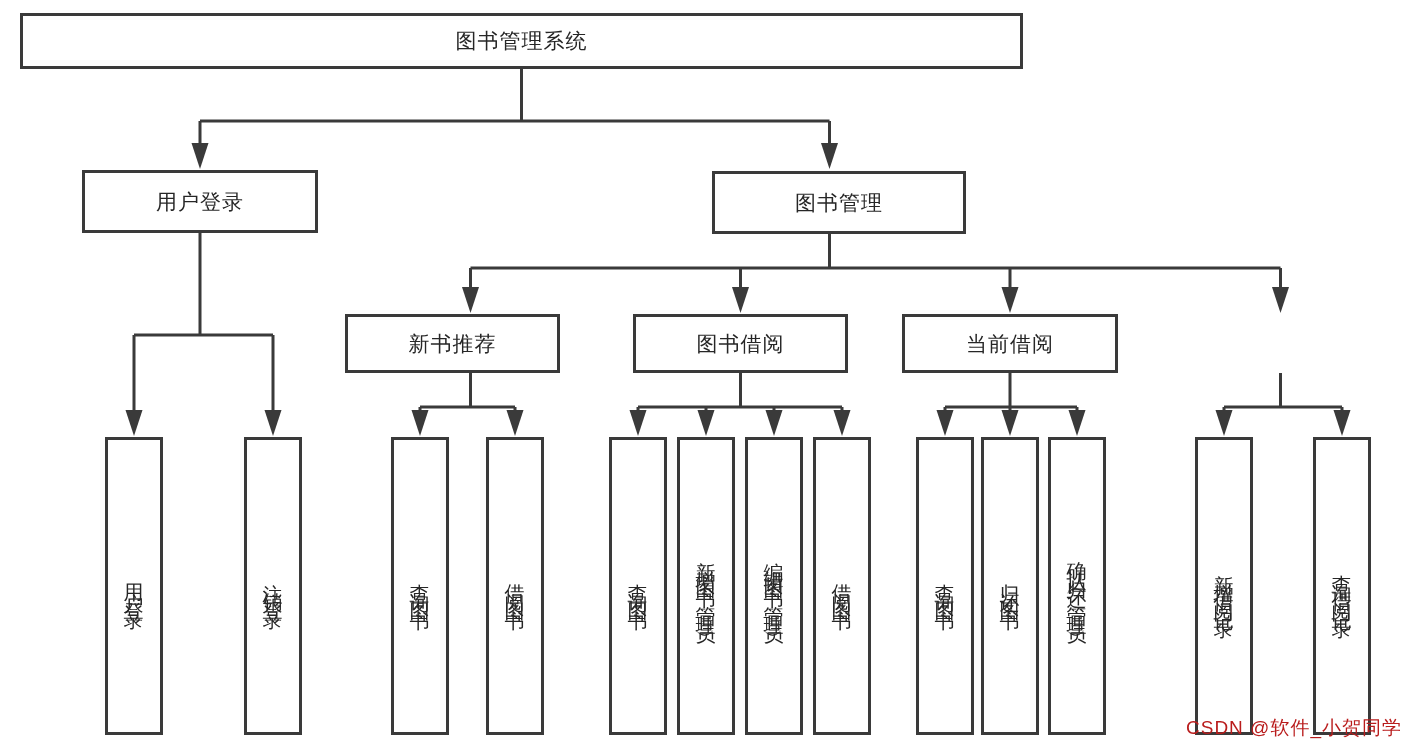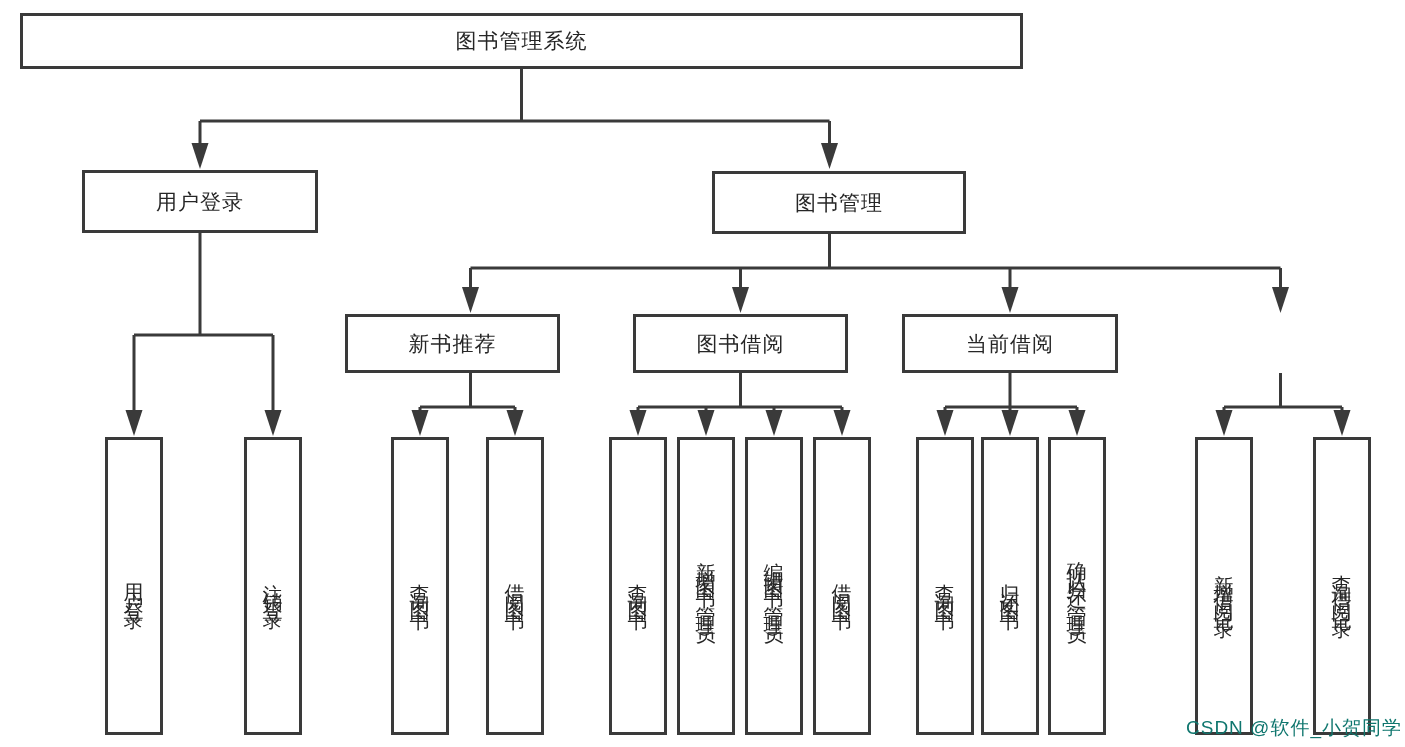--- a/index.html
+++ b/index.html
@@ -52,21 +52,21 @@
     font-size: 20px;
     letter-spacing: 9px;
     line-height: 1;
   }
   #watermark {
     position: absolute;
     left: 1186px;
     top: 715px;
     font-size: 19px;
     letter-spacing: 1px;
-    color: #0f766e;
+    color: #b91c1c;
     white-space: nowrap;
     z-index: 10;
   }
 </style>
 </head>
 <body>
 
 <div id="canvas">
 
   <svg id="wires" viewBox="0 0 1405 747" xmlns="http://www.w3.org/2000/svg">

